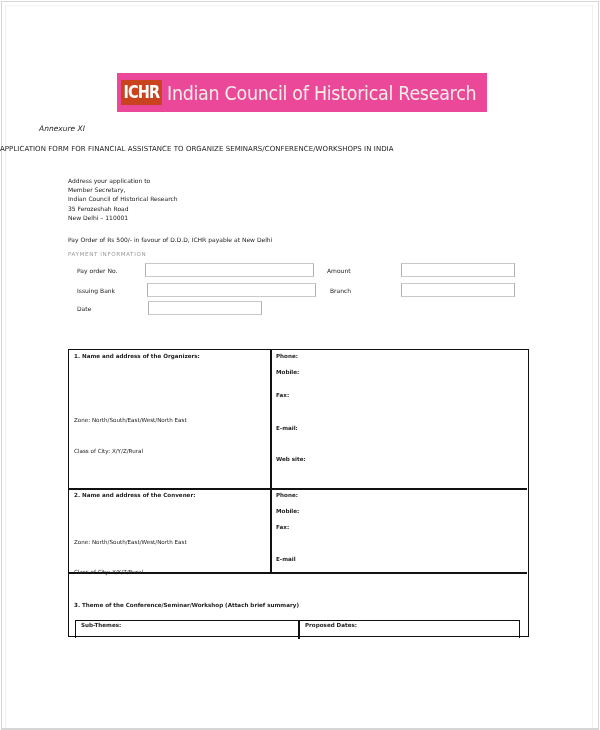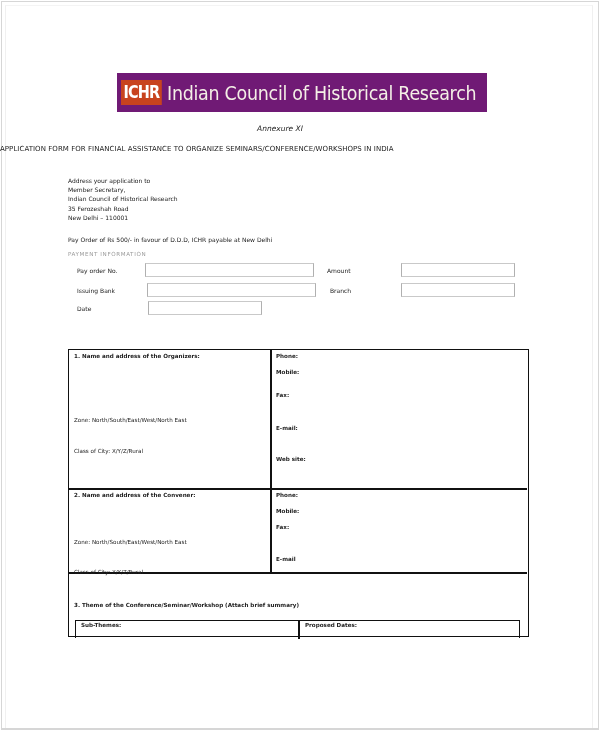--- a/index.html
+++ b/index.html
@@ -10,34 +10,34 @@
     .page-frame {
       position: absolute; left: 1px; top: 1px; width: 596px; height: 726px;
       border: 1px solid #d6d6d6; border-bottom: 2px solid #d6d6d6;
     }
     .page-inner {
       position: absolute; left: 5px; top: 5px; width: 586px; height: 722px;
       border-left: 1px solid #f0f0f0; border-right: 1px solid #f0f0f0; border-top: 1px solid #f4f4f4;
     }
     .banner {
       position: absolute; left: 117px; top: 73px; width: 370px; height: 39px;
-      background: #701a75; display: flex; align-items: center;
+      background: #ec4899; display: flex; align-items: center;
     }
     .banner-logo {
       margin-left: 4px; background: #c8431e; color: #fff; font-family: "DejaVu Sans", sans-serif;
       font-weight: bold; font-size: 17px; letter-spacing: -1px; height: 25px; line-height: 25px;
       padding: 0 3px; transform: scaleX(0.85); transform-origin: left center;
     }
     .banner-title {
       margin-left: -2px; color: #f4efe6; font-family: "DejaVu Sans", sans-serif; font-size: 19px;
       letter-spacing: -0.3px; white-space: nowrap; transform: scaleX(0.92); transform-origin: left center;
     }
     .annexure {
-      position: absolute; left: 0; width: 560px; top: 124px; text-align: center;
-      font-size: 7.5px; font-style: italic; color: #222;
+      position: absolute; left: 0; width: 560px; top: 124px; text-align: left;
+      font-size: 7.5px; font-style: italic; color: #222; padding-left: 39px;
     }
     .form-heading {
       position: absolute; left: 0; width: 600px; top: 145px; text-align: left;
       font-size: 7px; color: #222; letter-spacing: 0.05px;
     }
     .address { position: absolute; left: 68px; top: 176px; font-size: 6px; line-height: 9.2px; color: #222; }
     .payorder-line { position: absolute; left: 68px; top: 236px; font-size: 6px; color: #222; }
     .payment-info { position: absolute; left: 68px; top: 251px; font-size: 5.6px; color: #9a9a9a; letter-spacing: 0.6px; }
     .pay-label { position: absolute; font-size: 6px; color: #222; }
     .pay-input {

